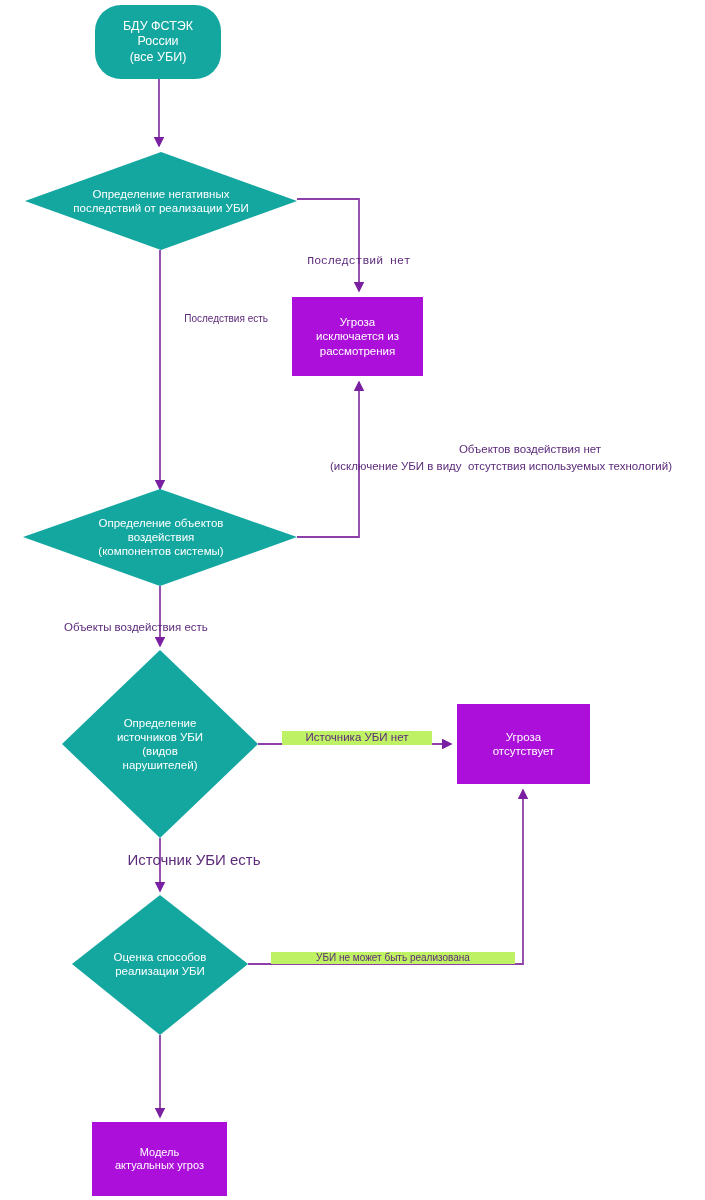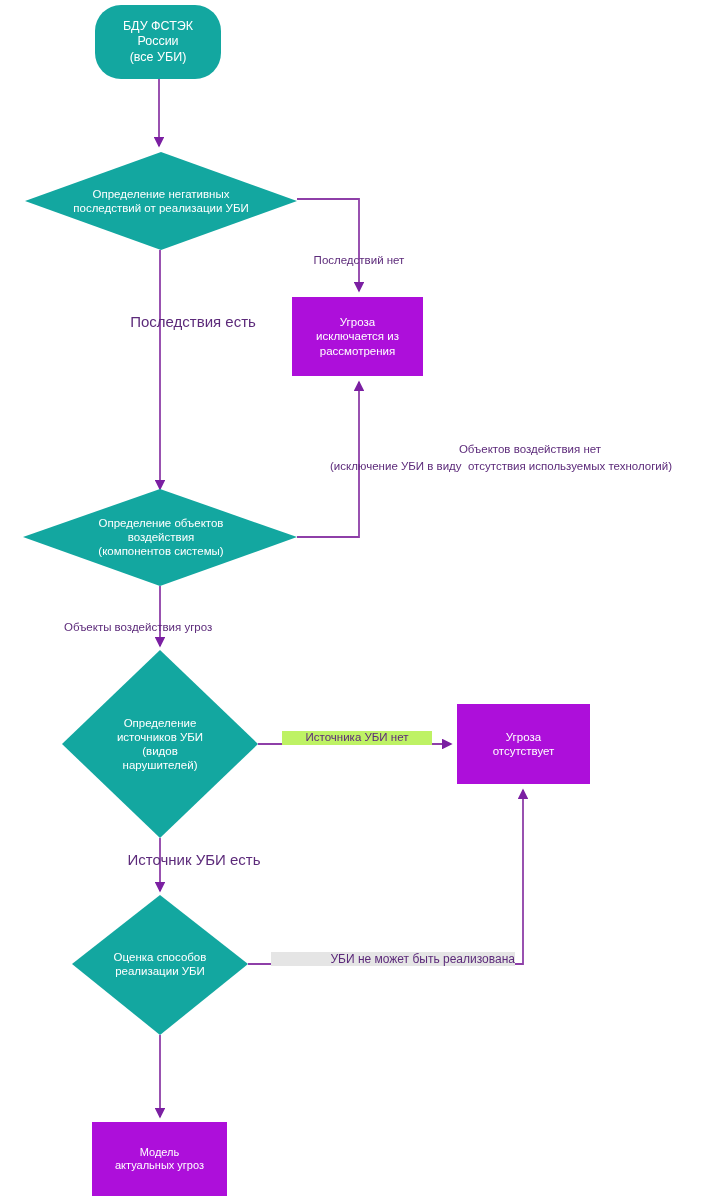--- a/index.html
+++ b/index.html
@@ -82,29 +82,29 @@
   </div>
 
   <div class="node" style="left:437px;top:704px;width:133px;height:80px;font-size:11.5px;">
     <span>Угроза<br>отсутствует</span>
   </div>
 
   <div class="node" style="left:72px;top:1122px;width:135px;height:74px;font-size:11px;">
     <span>Модель<br>актуальных угроз</span>
   </div>
 
-  <div class="edge-label" style="left:269px;top:254px;width:140px;font-size:11.5px;">Последствий нет</div>
+  <div class="edge-label" style="left:269px;top:254px;width:140px;font-size:11.5px;font-family:Liberation Mono, monospace;">Последствий нет</div>
 
-  <div class="edge-label" style="left:98px;top:313px;width:150px;font-size:15px;text-align:center;">Последствия есть</div>
+  <div class="edge-label" style="left:98px;top:313px;width:150px;font-size:10px;text-align:right;">Последствия есть</div>
 
   <div class="edge-label" style="left:340px;top:443px;width:340px;font-size:11.5px;text-align:center;">Объектов воздействия нет</div>
 
   <div class="edge-label" style="left:257px;top:460px;width:448px;font-size:11.5px;text-align:center;">(исключение УБИ в виду  отсутствия используемых технологий)</div>
 
-  <div class="edge-label" style="left:44px;top:621px;width:230px;font-size:11.5px;text-align:left;">Объекты воздействия угроз</div>
+  <div class="edge-label" style="left:44px;top:621px;width:230px;font-size:11.5px;text-align:left;">Объекты воздействия есть</div>
 
   <div class="edge-label" style="left:262px;top:731px;width:150px;font-size:11.5px;background:#bef264;">Источника УБИ нет</div>
 
   <div class="edge-label" style="left:74px;top:851px;width:200px;font-size:15px;text-align:center;">Источник УБИ есть</div>
 
-  <div class="edge-label" style="left:251px;top:952px;width:244px;font-size:12px;background:#e5e5e5;text-align:right;">УБИ не может быть реализована</div>
+  <div class="edge-label" style="left:251px;top:952px;width:244px;font-size:10px;background:#bef264;">УБИ не может быть реализована</div>
 
 </div>
 
 </body></html>

